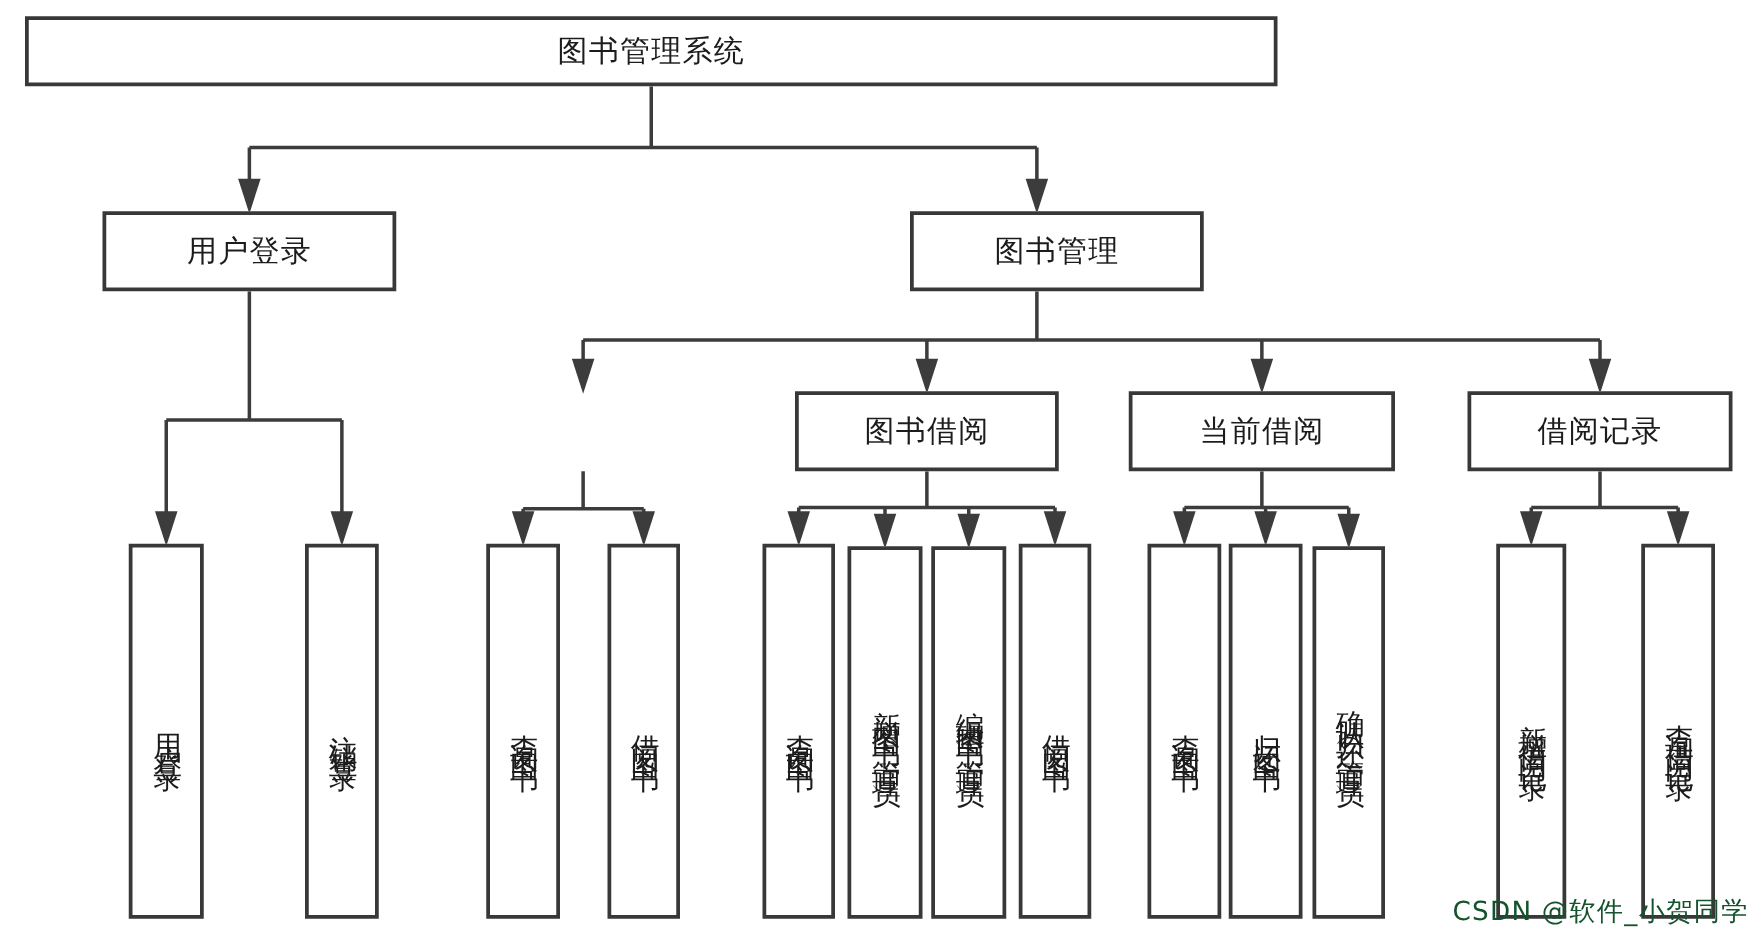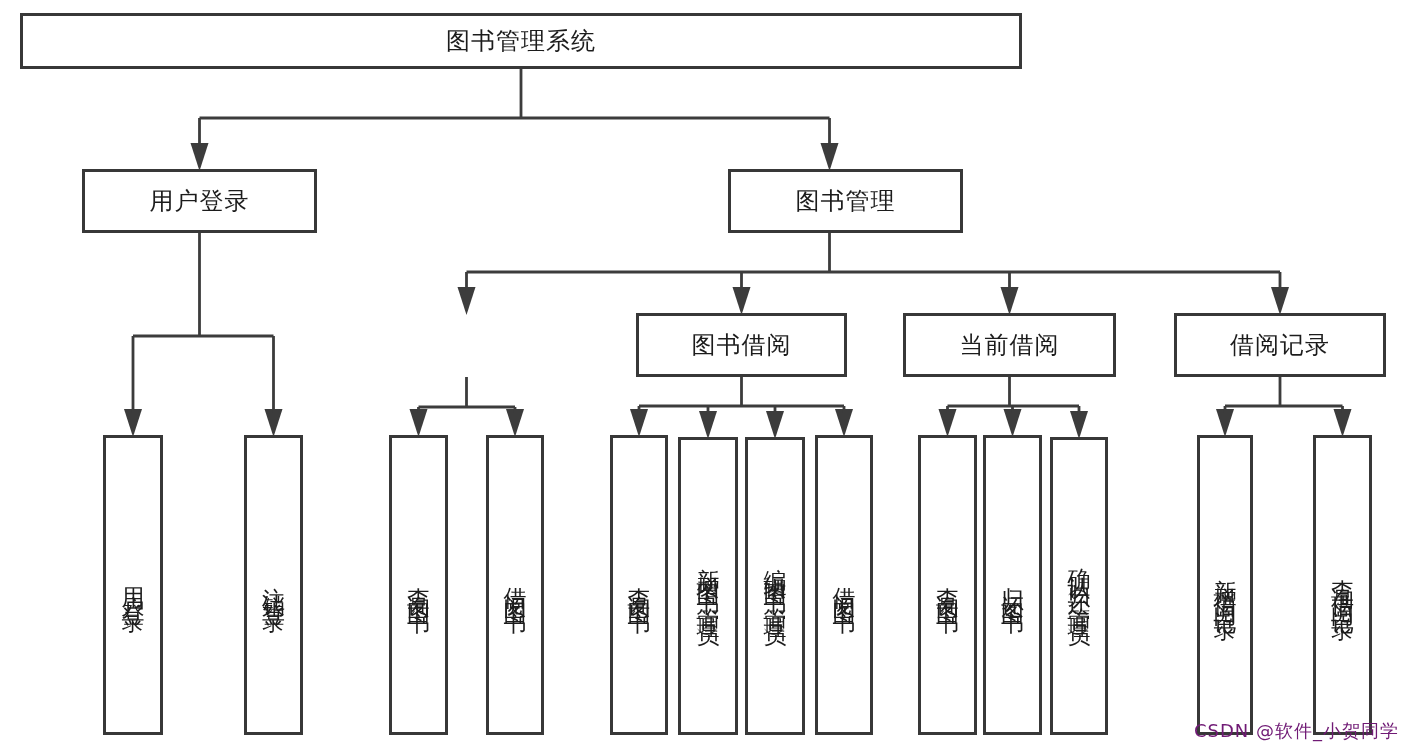--- a/index.html
+++ b/index.html
@@ -48,22 +48,22 @@
     writing-mode: vertical-rl;
     text-orientation: mixed;
     font-size: 23px;
     line-height: 1;
     letter-spacing: 8px;
   }
   .watermark {
     position: absolute;
     right: 6px;
     bottom: 4px;
-    font-size: 18px;
-    color: #701a75;
+    font-size: 21px;
+    color: #14532d;
     letter-spacing: 1px;
     pointer-events: none;
     white-space: nowrap;
     text-align: right;
   }
 </style>
 </head>
 <body>
 
 <div class="canvas">

